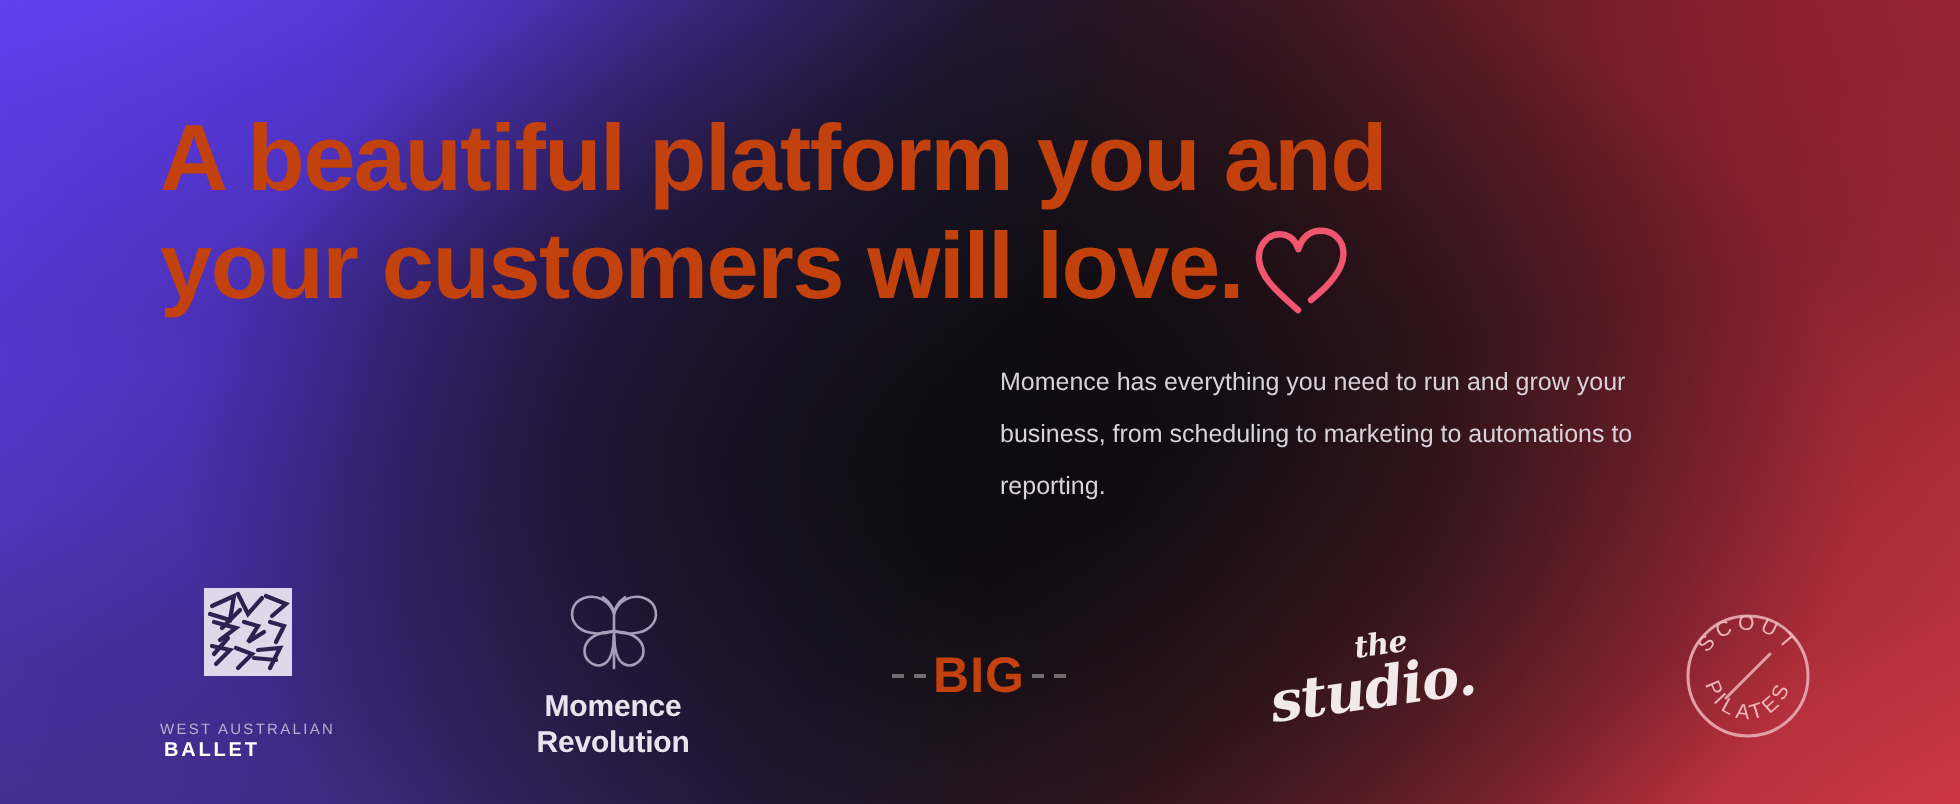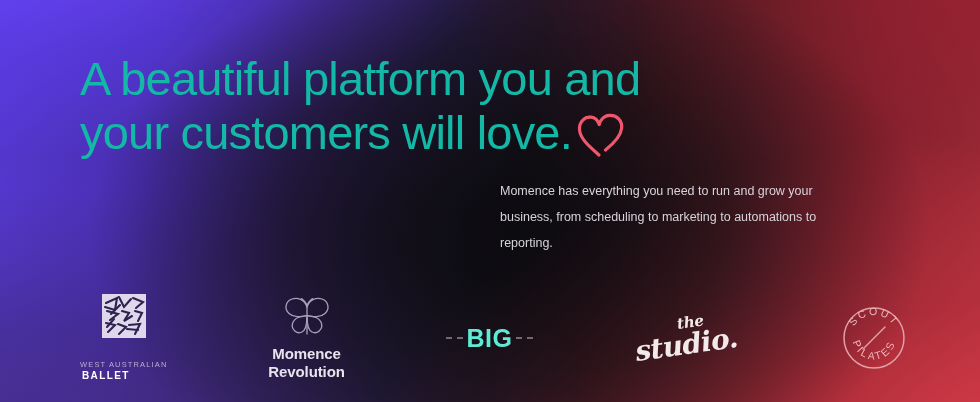--- a/index.html
+++ b/index.html
@@ -74,24 +74,24 @@
 
   
   .content { position: absolute; inset: 0; }
 
   .headline {
     position: absolute;
     left: 80px;
     top: 52px;
     width: 760px;
     margin: 0;
-    color: #14b8a6;
+    color: #c2410c;
     font-size: 47px;
     line-height: 54px;
-    font-weight: 400;
+    font-weight: 700;
     letter-spacing: -0.8px;
   }
   .headline-l2 {
     display: block;
     white-space: nowrap;
   }
   .heart-icon {
     display: inline-block;
     vertical-align: -9px;
     margin-left: 2px;
@@ -161,21 +161,21 @@
   }
 
   
   .big-wrap { display: flex; align-items: center; }
   .big-rule {
     width: 17px;
     border-top: 2px dashed #8e8a8c;
     opacity: 0.75;
   }
   .big-text {
-    color: #5eead4;
+    color: #c2410c;
     font-size: 25px;
     font-weight: 700;
     letter-spacing: 0.5px;
     margin: 12px 4px;
     line-height: 26px;
   }
 
   
   .studio-wrap {
     transform: rotate(-8deg);

